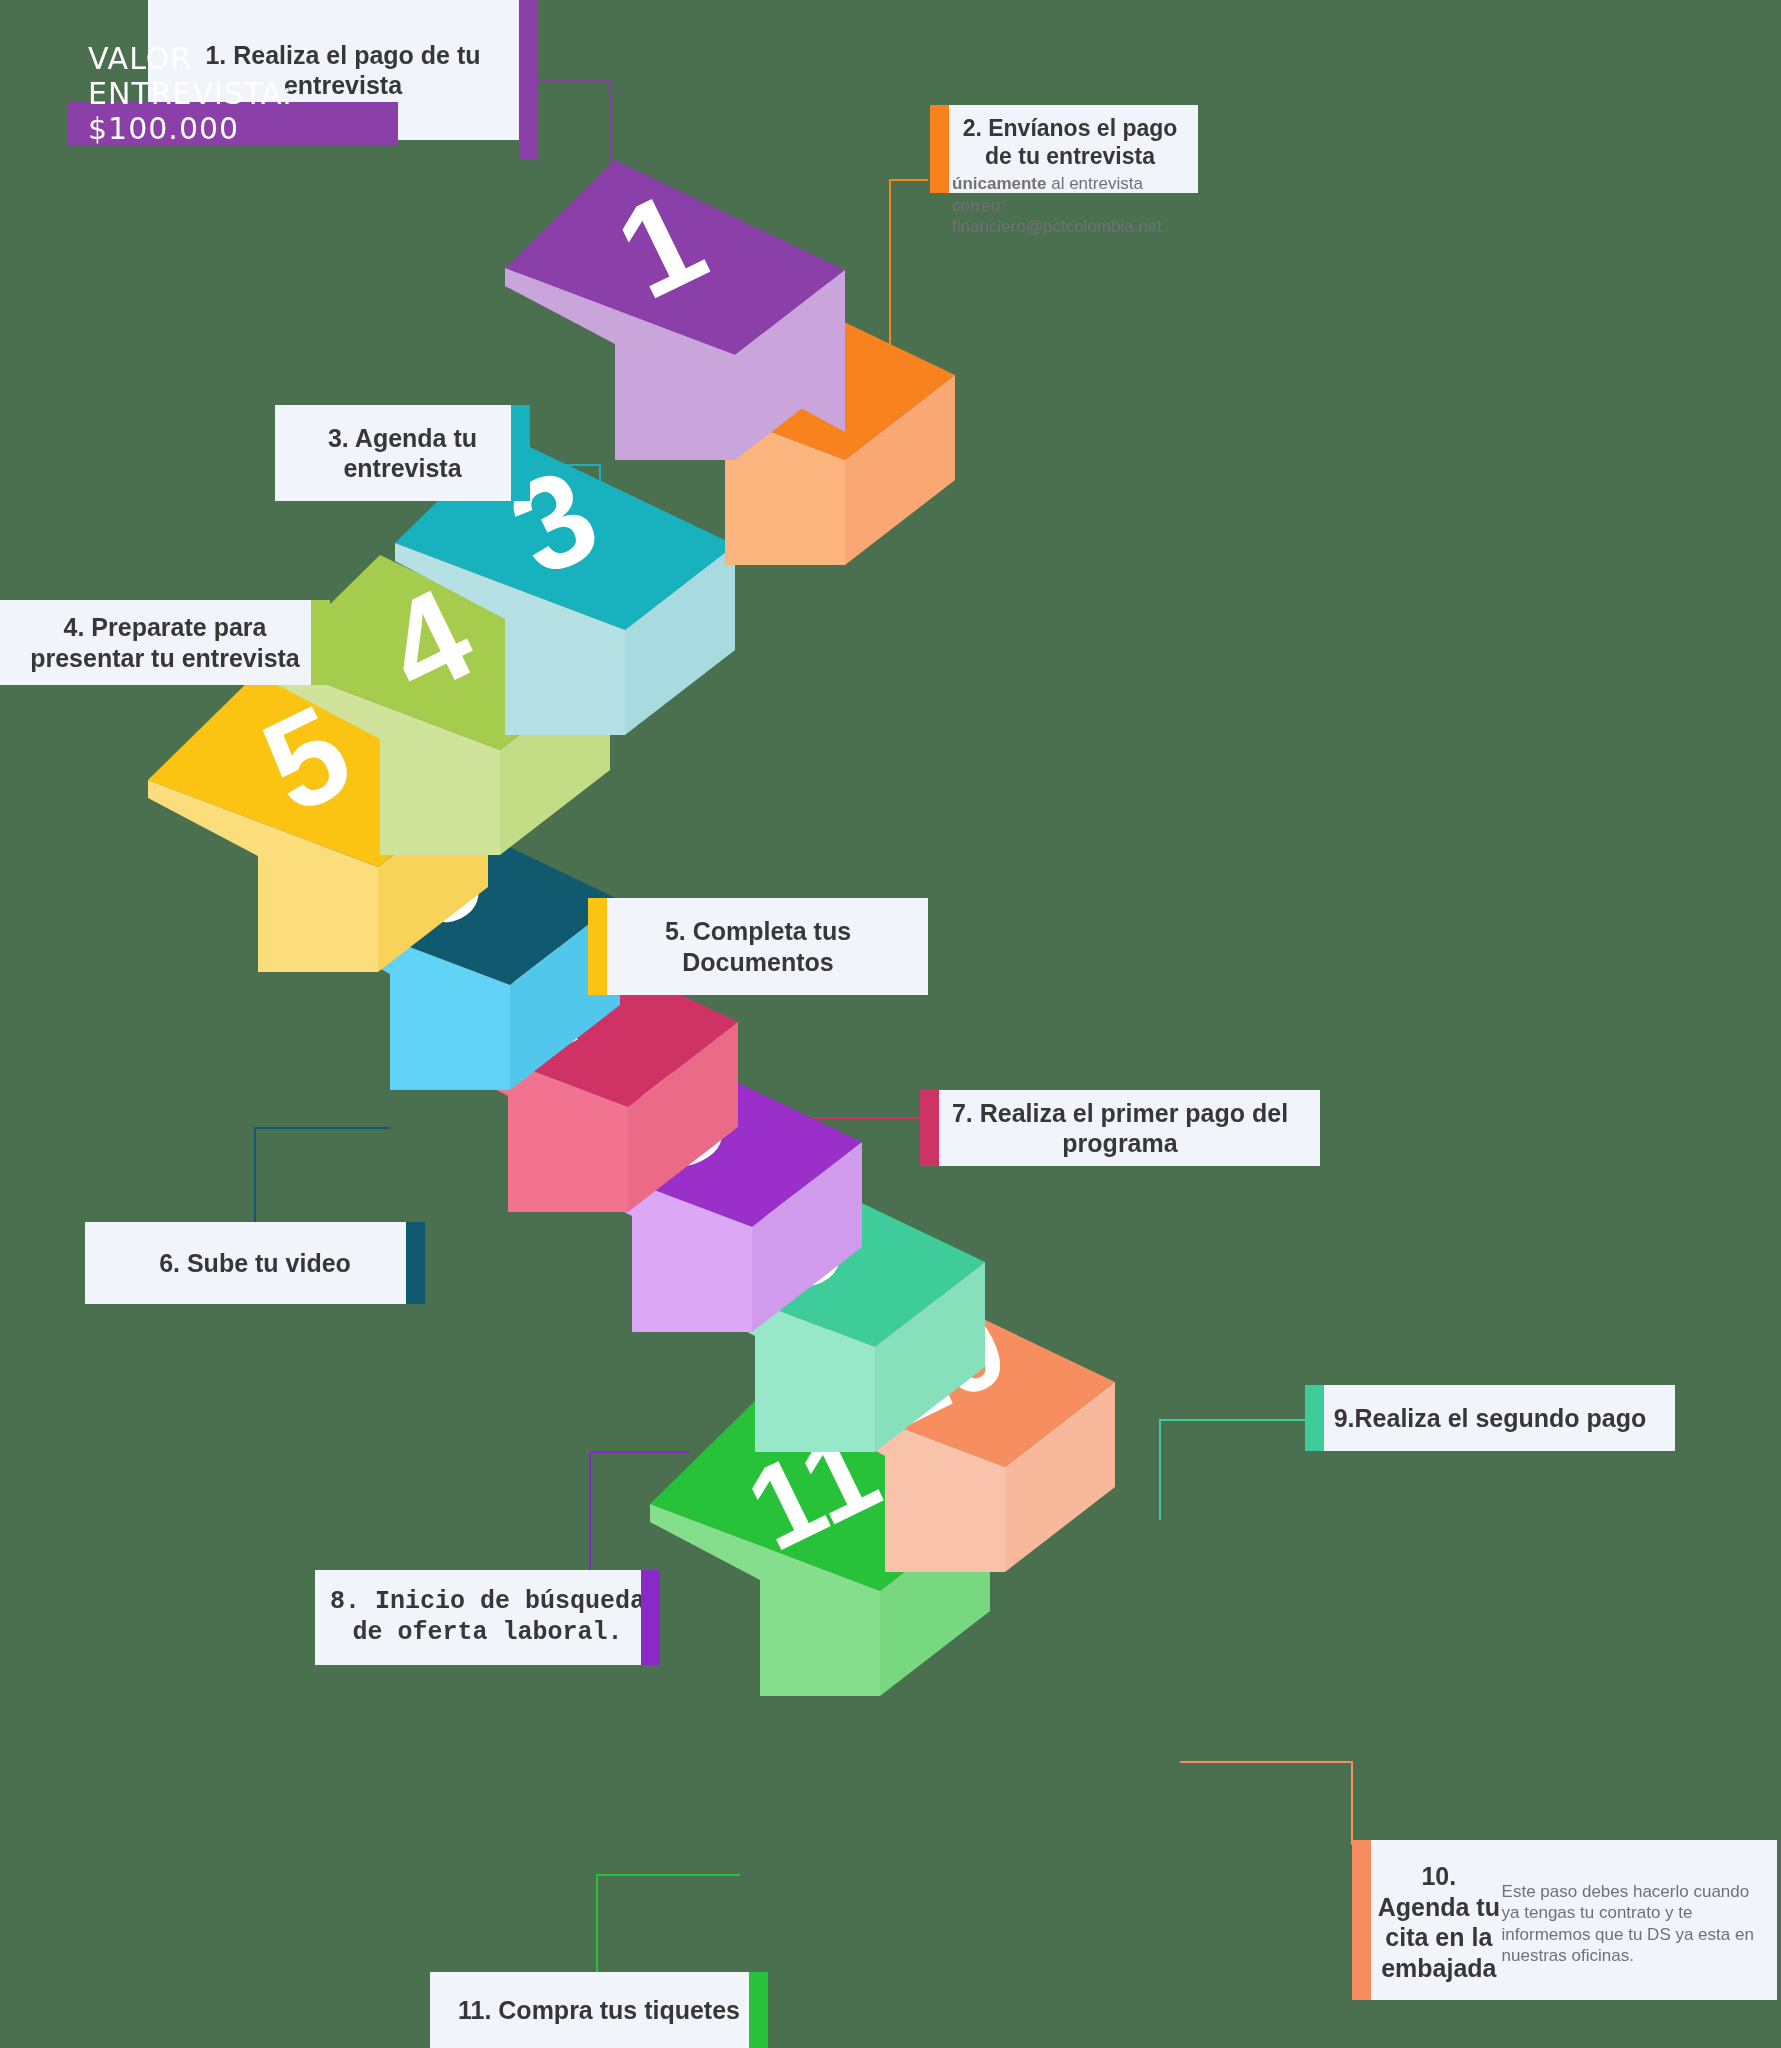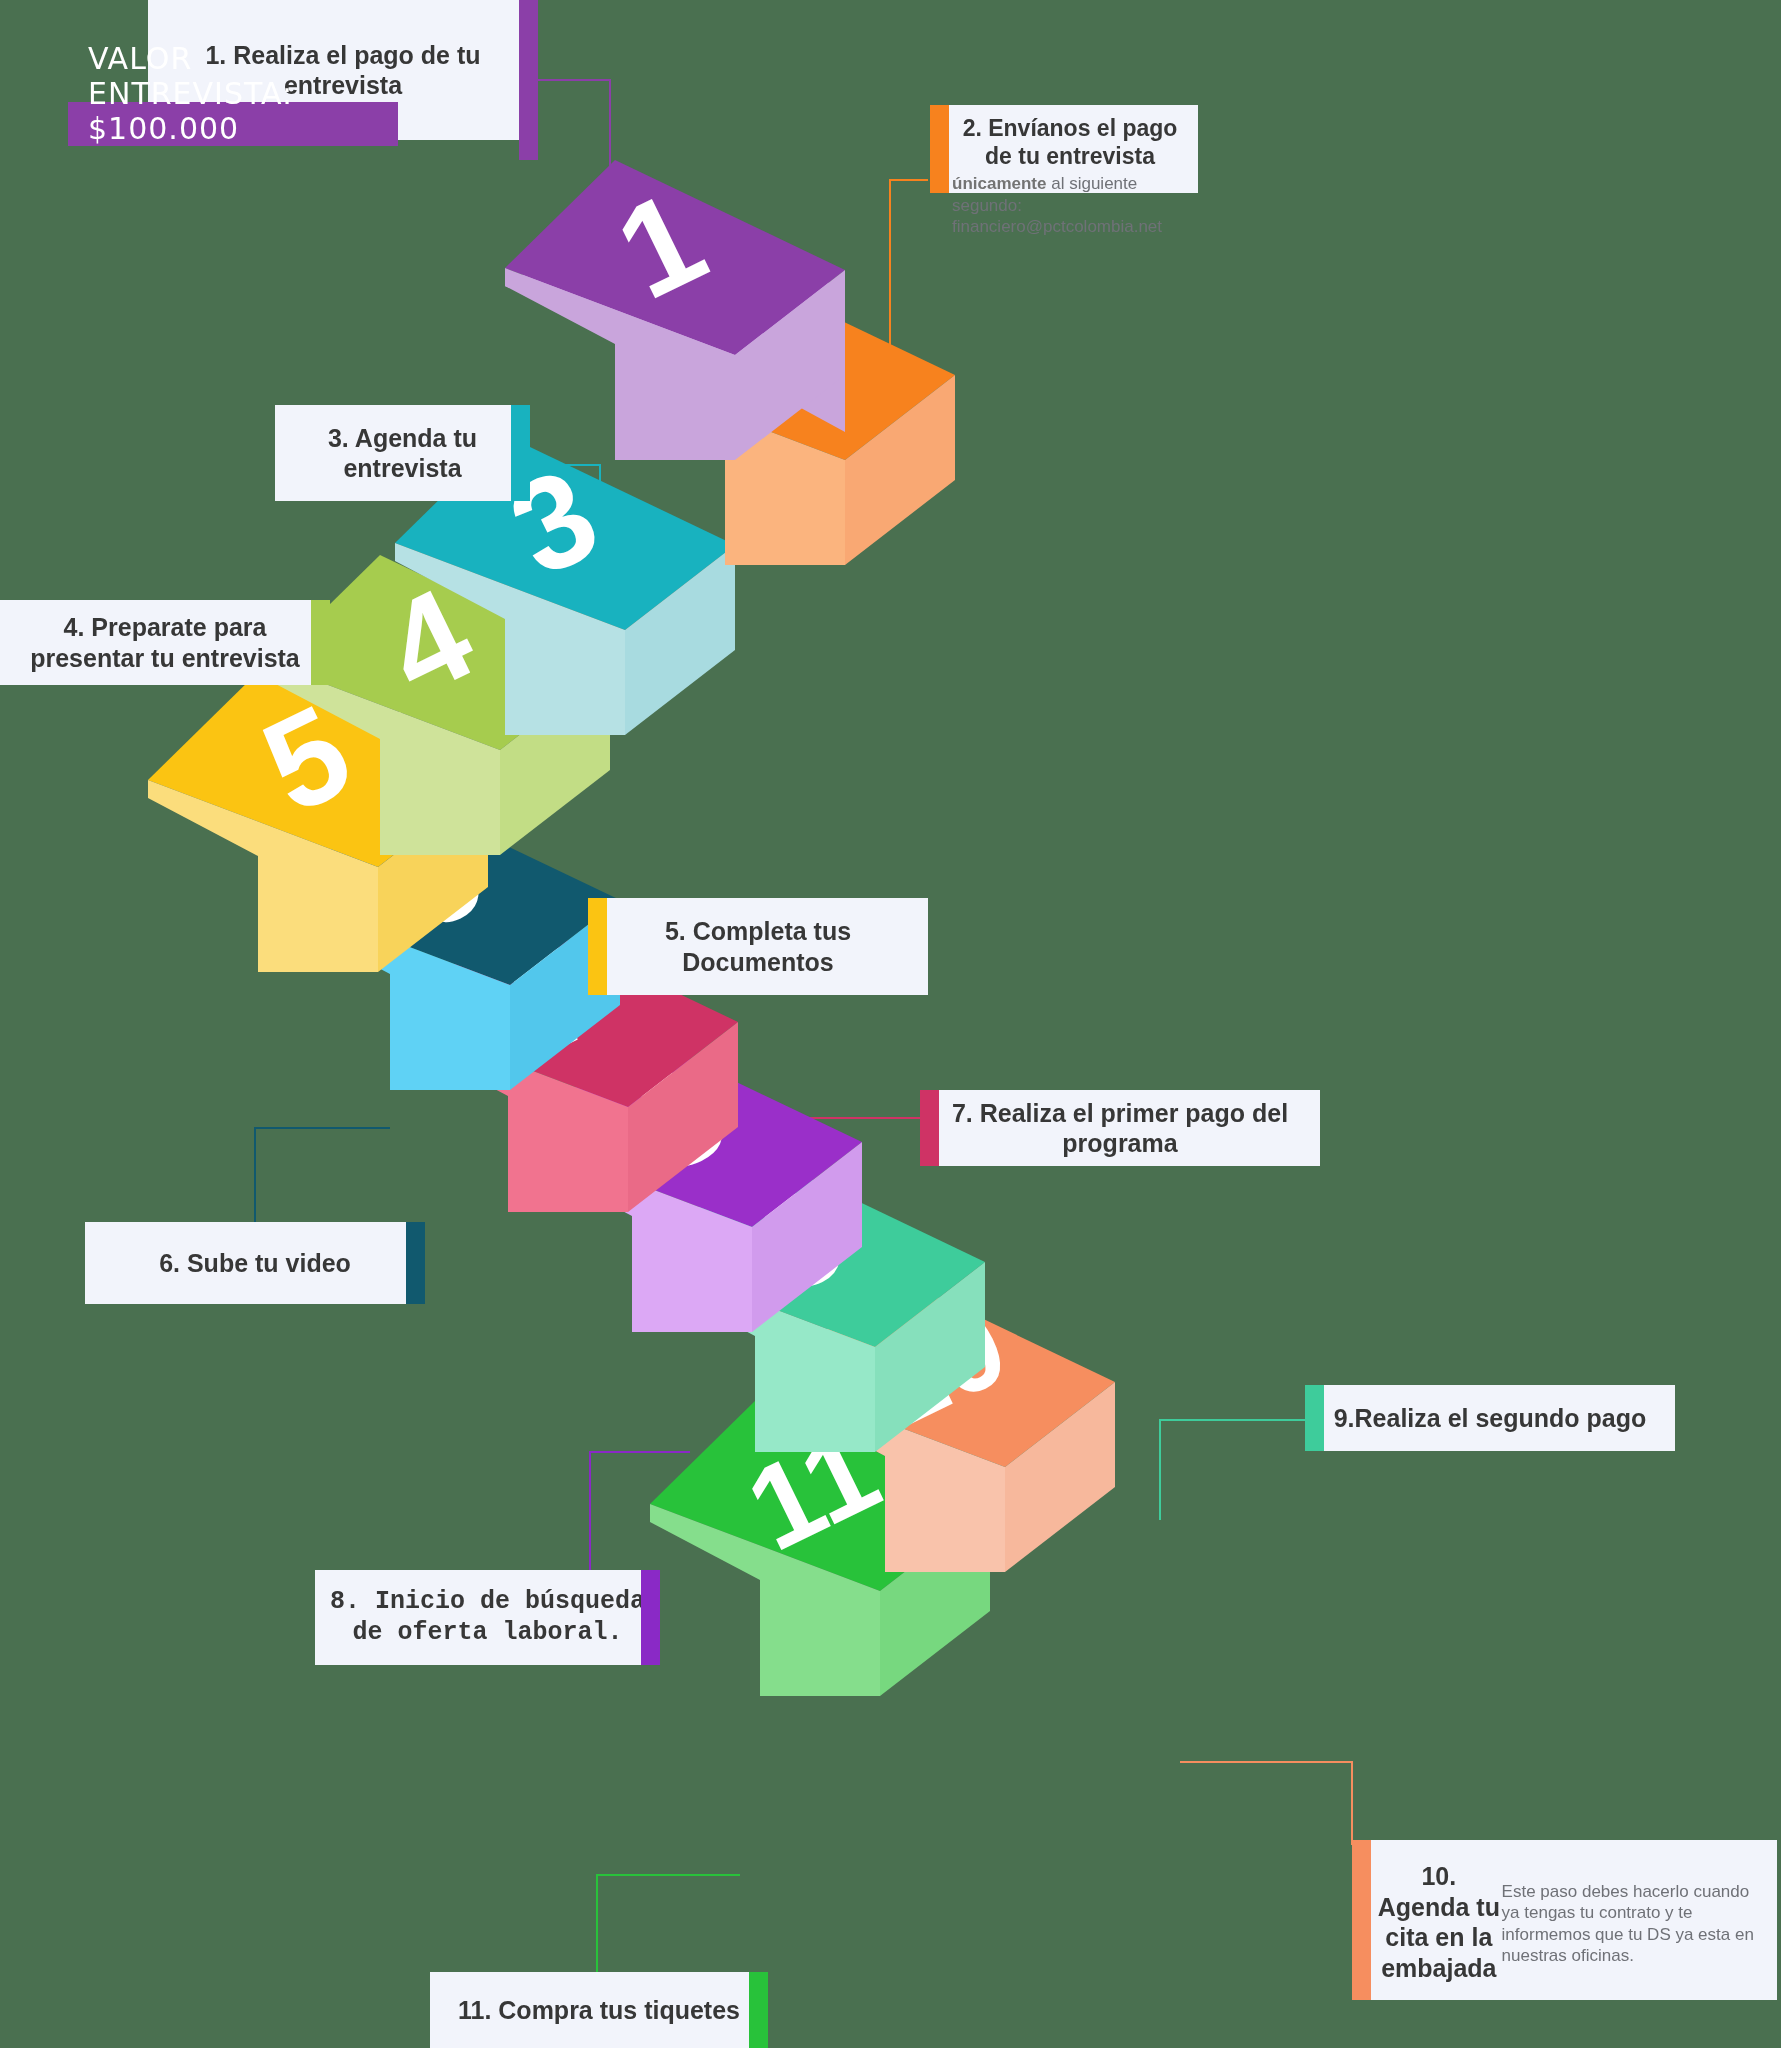--- a/index.html
+++ b/index.html
@@ -193,21 +193,21 @@
     <span class="ctext">1. Realiza el pago de tu entrevista</span>
   </div>
 
   <div class="banner" style="left:68px; top:102px; width:330px; height:44px; background:#8b3fa8; z-index:21;">
     <span>VALOR ENTREVISTA: $100.000</span>
   </div>
 
   <div class="card" style="left:930px; top:105px; width:268px; height:88px; z-index:20; flex-direction:column; justify-content:flex-start; padding:9px 10px 8px 22px;">
     <span class="bar left" style="background:#f7821e;"></span>
     <span class="ctext" style="font-size:23px;">2. Envíanos el pago de tu entrevista</span>
-    <span class="sub"><b>únicamente</b><span> al siguiente segundo: financiero@pctcolombia.net</span></span>
+    <span class="sub"><b>únicamente</b><span> al entrevista correo: financiero@pctcolombia.net</span></span>
   </div>
 
   <div class="card" style="left:275px; top:405px; width:255px; height:96px; z-index:20;">
     <span class="bar right" style="background:#18b2bf;"></span>
     <span class="ctext">3. Agenda tu entrevista</span>
   </div>
 
   <div class="card" style="left:0px; top:600px; width:330px; height:85px; z-index:20;">
     <span class="bar right" style="background:#a6cc4e;"></span>
     <span class="ctext">4. Preparate para presentar tu entrevista</span>

